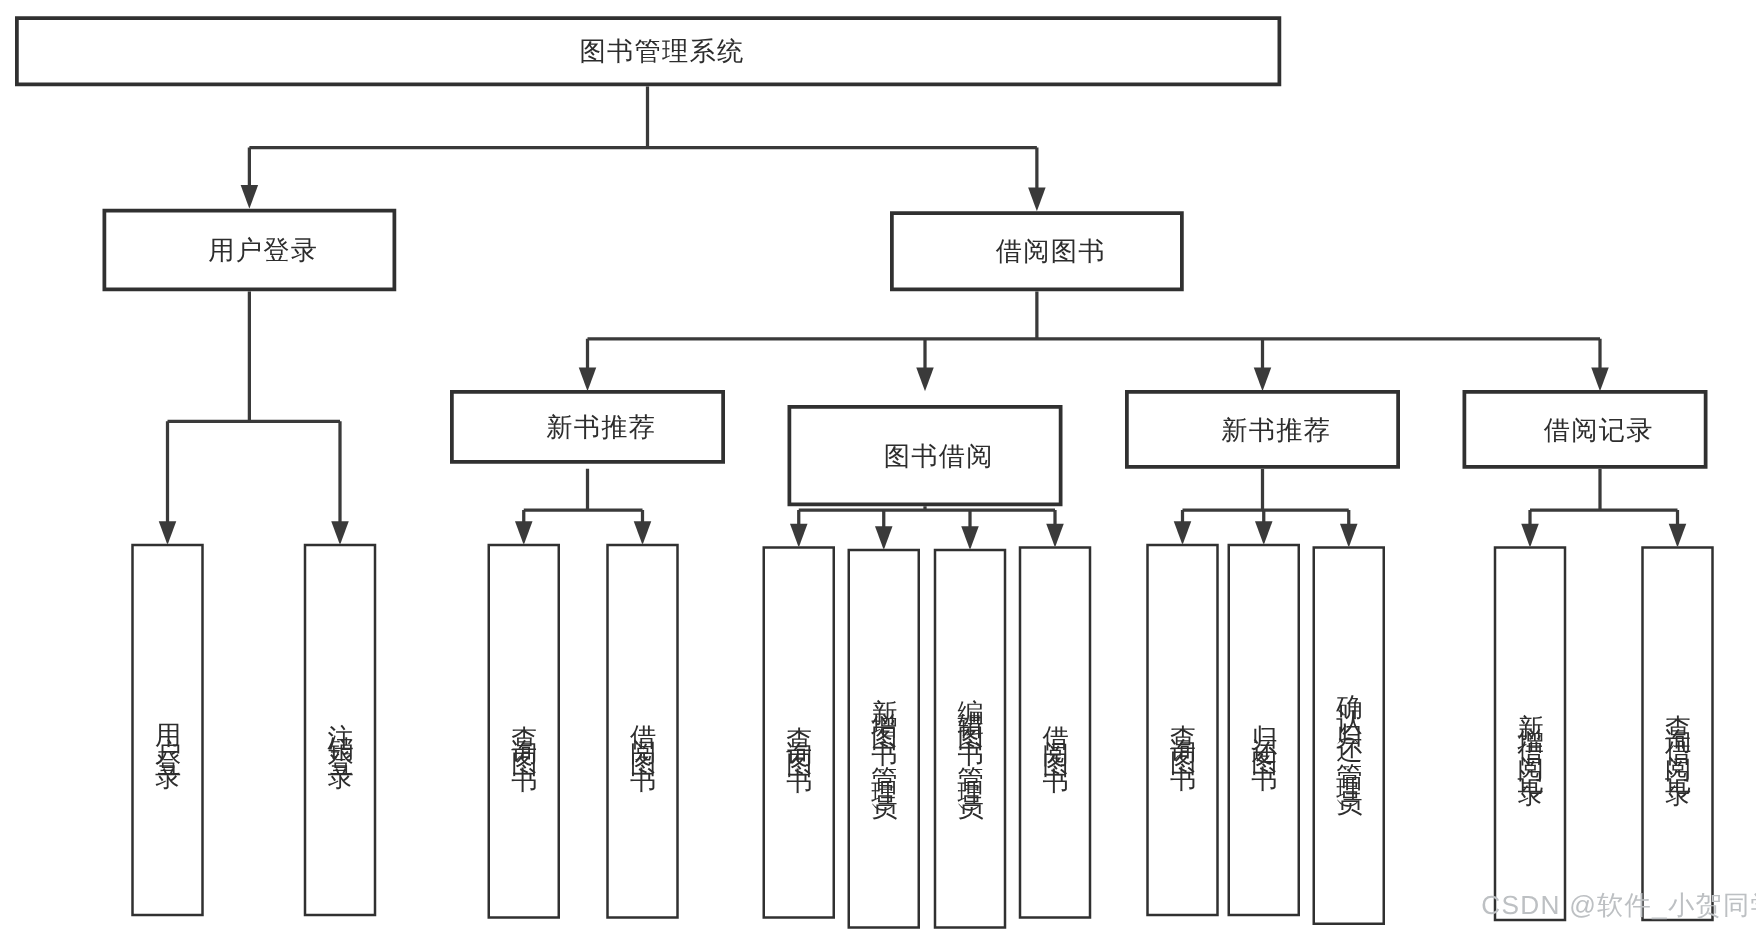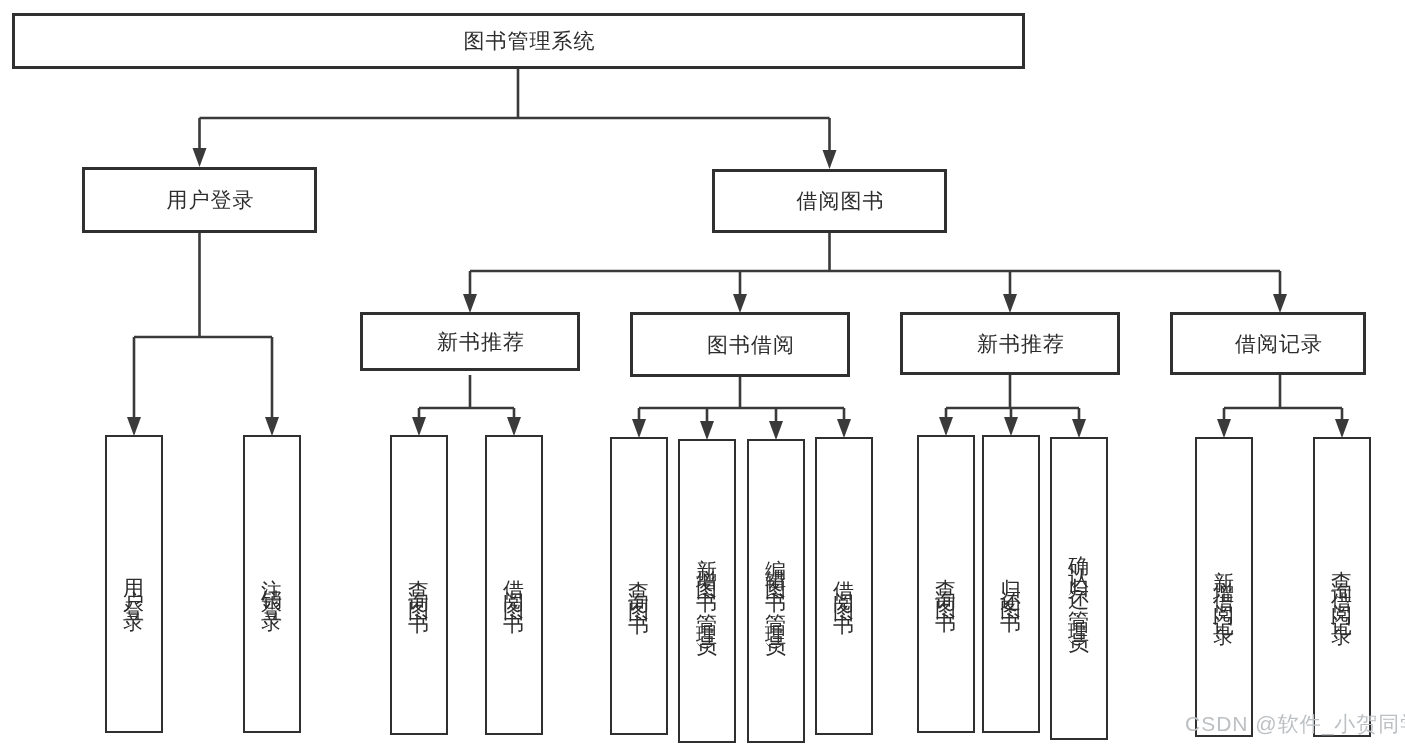--- a/index.html
+++ b/index.html
@@ -101,21 +101,21 @@
   <div class="node hbox" style="left:82px;top:167px;width:235px;height:66px">
     <span>用户登录</span>
   </div>
   <div class="node hbox" style="left:712px;top:169px;width:235px;height:64px">
     <span>借阅图书</span>
   </div>
 
   <div class="node hbox" style="left:360px;top:312px;width:220px;height:59px">
     <span>新书推荐</span>
   </div>
-  <div class="node hbox" style="left:630px;top:312px;width:220px;height:65px">
+  <div class="node hbox" style="left:630px;top:324px;width:220px;height:81px">
     <span>图书借阅</span>
   </div>
   <div class="node hbox" style="left:900px;top:312px;width:220px;height:63px">
     <span>新书推荐</span>
   </div>
   <div class="node hbox" style="left:1170px;top:312px;width:196px;height:63px">
     <span>借阅记录</span>
   </div>
 
   <div class="node vbox" style="left:105px;top:435px;width:58px;height:298px">

